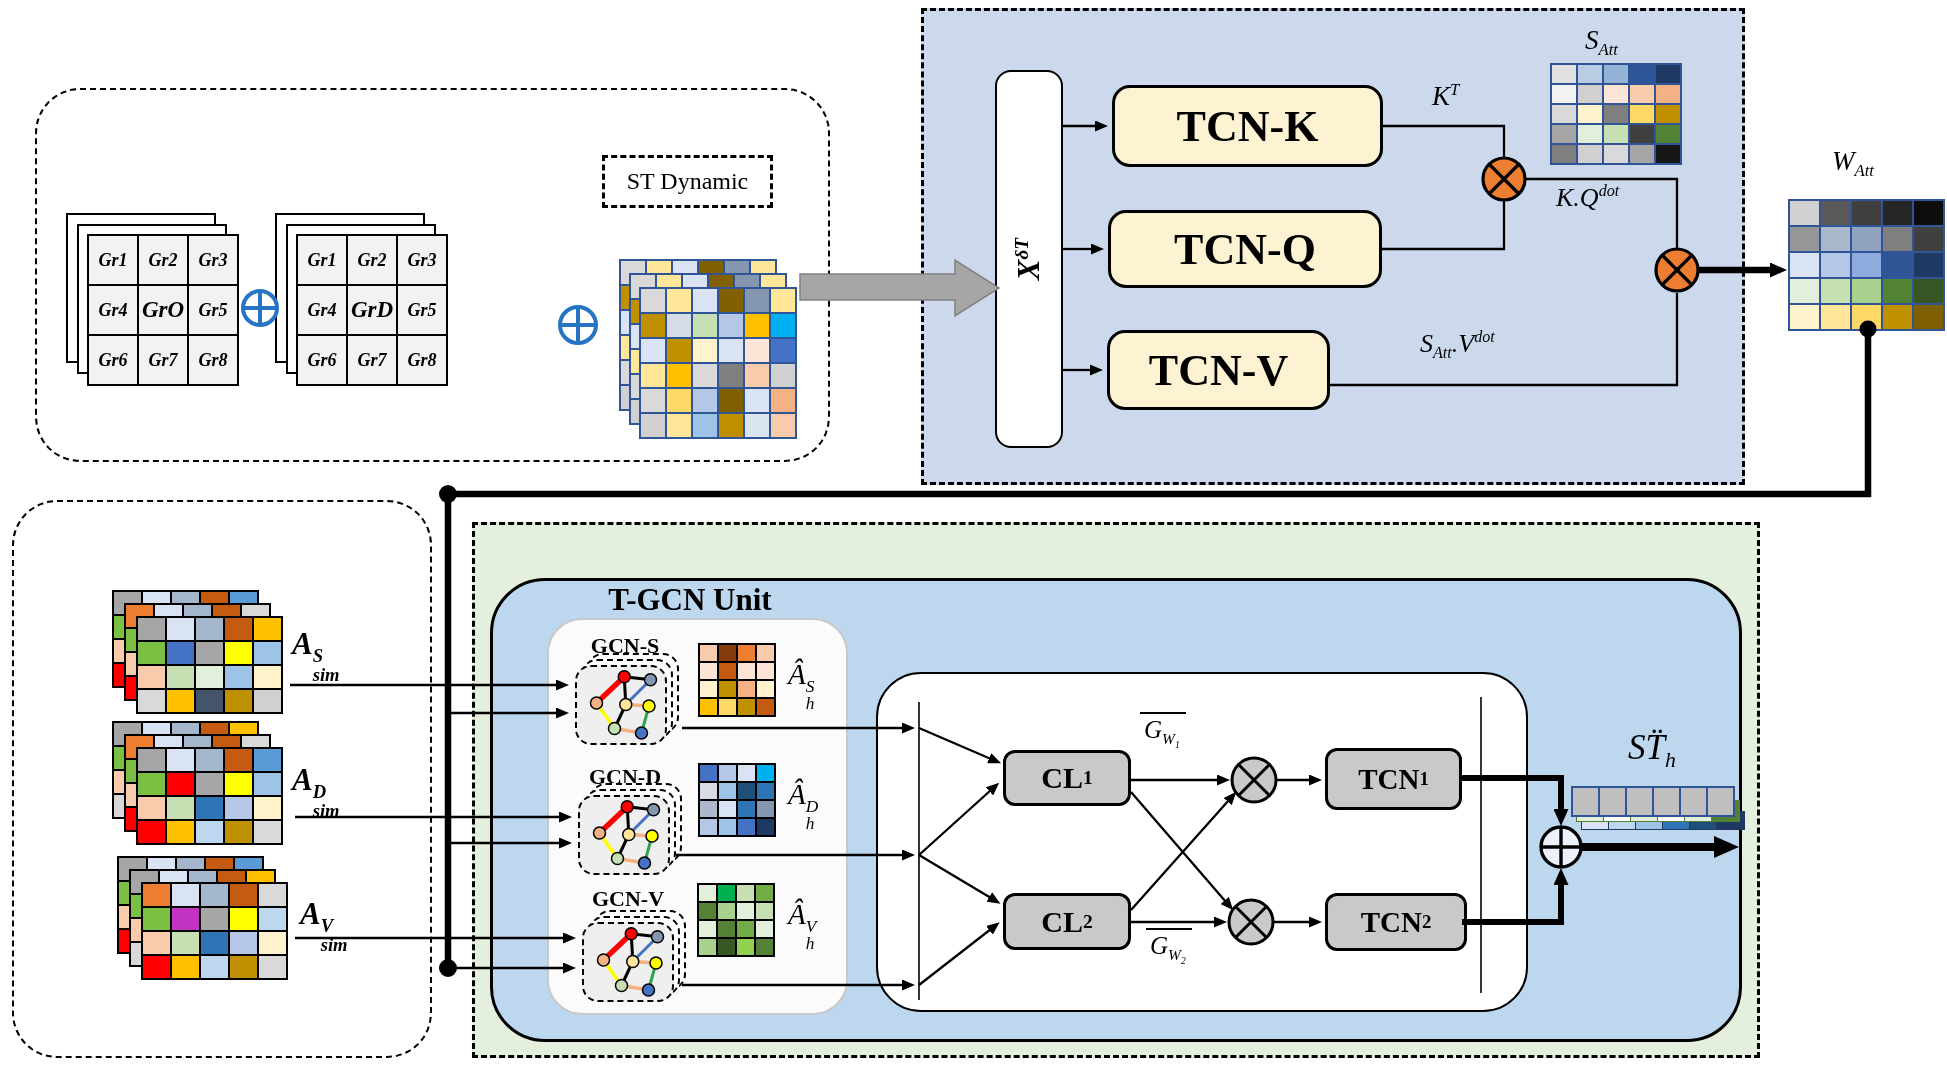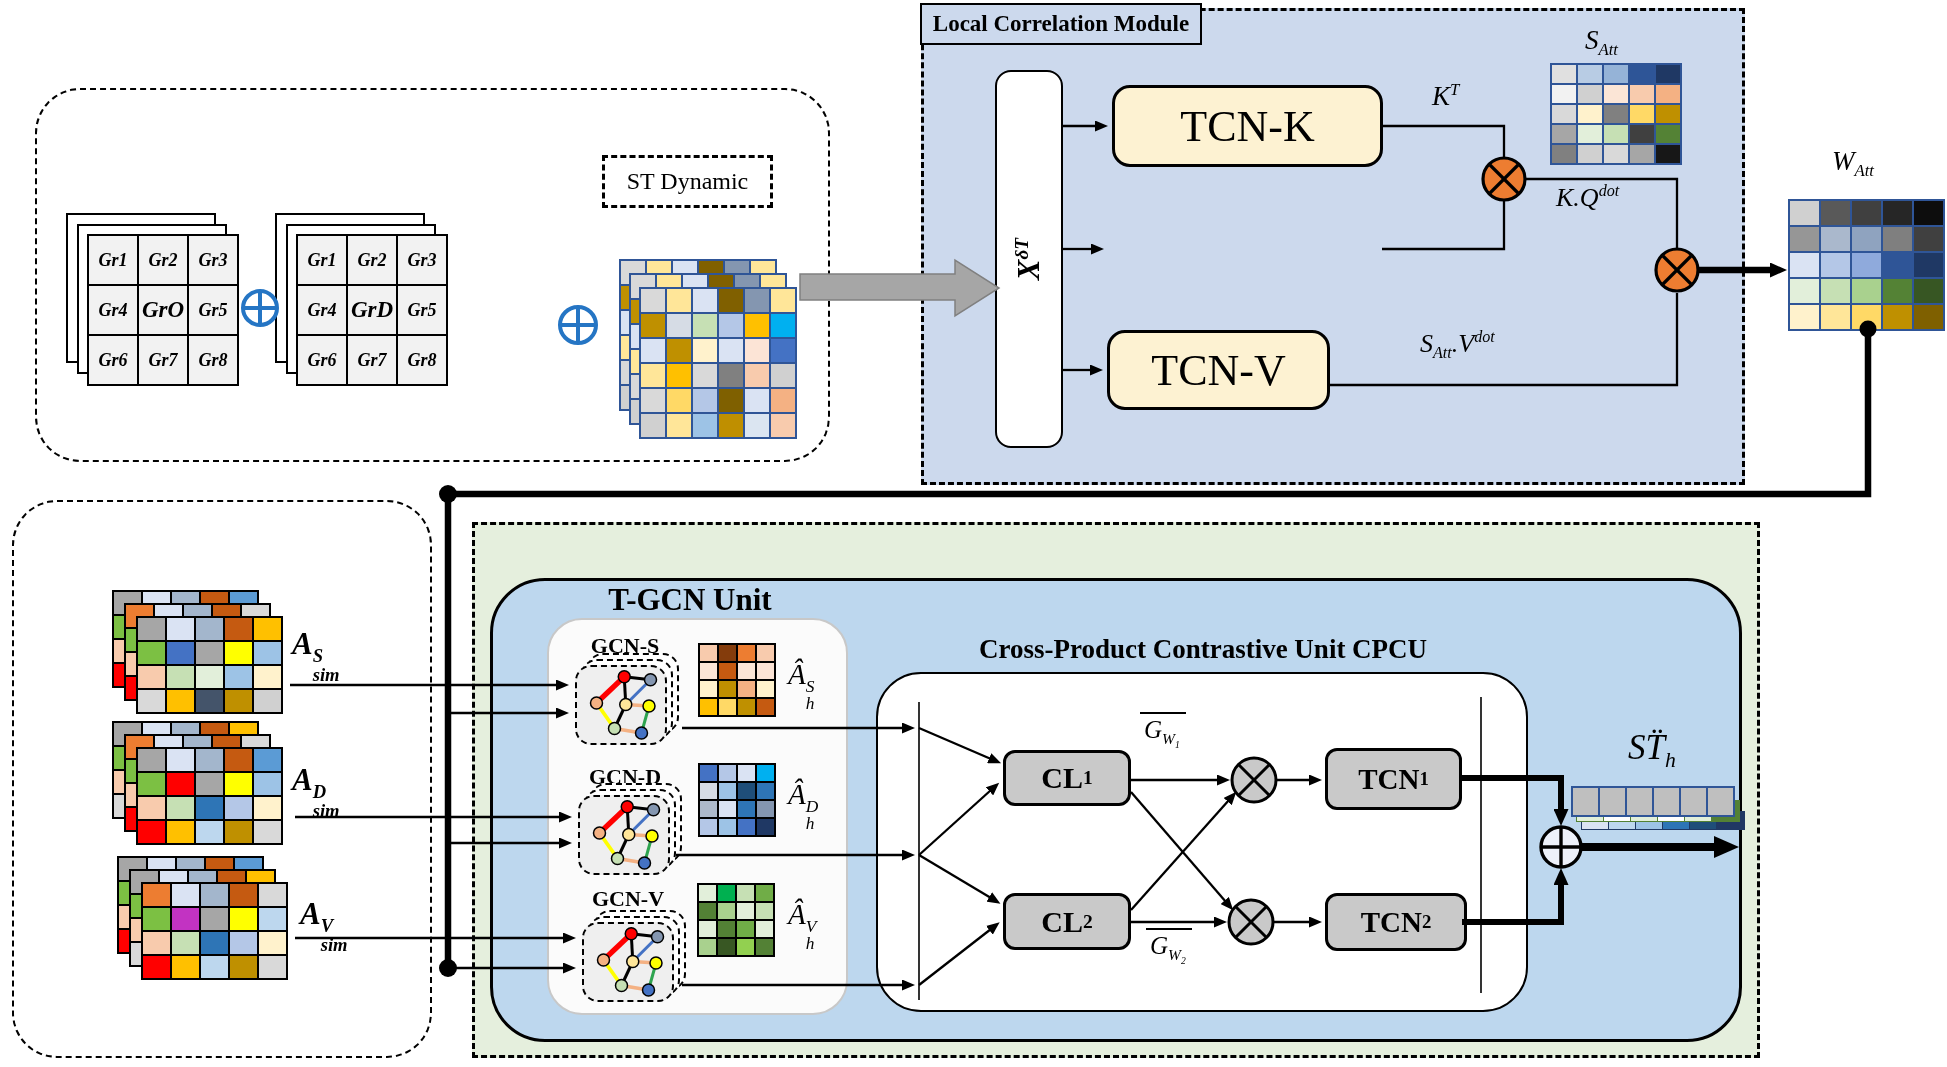--- a/index.html
+++ b/index.html
@@ -37,21 +37,21 @@
   .cmat{display:grid;z-index:2;}
   .cmat div{border:var(--bw,2px) solid var(--bc,#000);margin:calc(var(--bw,2px) * -0.5);}
   .lay{position:absolute;left:0;top:0;}
   .off1{transform:translate(-12px,-13px);} .off2{transform:translate(-24px,-26px);}
   .stoff1{transform:translate(-10px,-14px);} .stoff2{transform:translate(-20px,-28px);}
   
   .xbox{left:995px;top:70px;width:68px;height:378px;background:#fff;border:2.5px solid #000;border-radius:16px;box-sizing:border-box;
         display:flex;align-items:center;justify-content:center;z-index:2;}
   .xlab{transform:rotate(-90deg);white-space:nowrap;font-size:31px;font-weight:bold;font-style:italic;}
   .tcnbox{background:#fdf2d2;border:3px solid #000;border-radius:18px;box-sizing:border-box;
-          display:flex;align-items:center;justify-content:center;font-weight:normal;font-size:44px;z-index:2;}
+          display:flex;align-items:center;justify-content:center;font-weight:bold;font-size:44px;z-index:2;}
   .graybox{background:#c9c9c9;border:3px solid #000;border-radius:12px;box-sizing:border-box;
           display:flex;align-items:center;justify-content:center;font-weight:bold;z-index:3;}
   
   .gcn{position:absolute;z-index:3;}
   .gsheet{position:absolute;left:0;top:0;width:92px;height:80px;border:2.5px dashed #000;border-radius:16px;box-sizing:border-box;background:#fff;}
   .g1{transform:translate(6px,-6px);} .g2{transform:translate(12px,-12px);}
   .gbody{position:absolute;left:0;top:0;width:92px;height:80px;border:2.5px dashed #000;border-radius:16px;box-sizing:border-box;background:#efefef;}
   .gcn-label{position:absolute;width:120px;text-align:center;font-weight:bold;font-size:22px;z-index:3;}
   
   .ml{position:absolute;font-style:italic;z-index:4;white-space:nowrap;}
@@ -66,29 +66,25 @@
   .overlay{position:absolute;left:0;top:0;z-index:5;pointer-events:none;}
 </style>
 </head>
 <body>
 
 <div class="wrap">
 
   <div class="abs traffic-box"></div>
   <div class="abs semantic-box"></div>
   <div class="abs local-mod"></div>
-  <div class="abs local-title">
-    <span>Local Correlation Module</span>
-  </div>
   <div class="abs global-mod"></div>
   <div class="abs blue-cont"></div>
   <div class="abs tgcn-title">T-GCN Unit</div>
   <div class="abs gcn-cont"></div>
   <div class="abs cpcu-cont"></div>
-  <div class="abs cpcu-title">Cross-Product Contrastive Unit CPCU</div>
 
   <div class="abs dash-title st-title">
     <span>ST Dynamic</span>
   </div>
 
   <div class="stack" style="left:88px;top:235px;">
     <div class="sheet s2"></div>
     <div class="sheet s1"></div>
     <div class="tgrid">
         <div>Gr1</div>
@@ -233,20 +229,23 @@
         <div style="background: rgb(219, 229, 241);"></div>
         <div style="background: rgb(248, 203, 173);"></div>
       </div>
   </div>
 
   <div class="abs xbox">
     <span class="xlab"><span>X</span><sup style="font-size:62%;">δT</sup></span>
   </div>
   <div class="abs tcnbox" style="left:1112px;top:85px;width:271px;height:82px;">
     <span>TCN-K</span>
+  </div>
+  <div class="abs tcnbox" style="left:1108px;top:210px;width:274px;height:78px;">
+    <span>TCN-Q</span>
   </div>
   <div class="abs tcnbox" style="left:1107px;top:330px;width:223px;height:80px;">
     <span>TCN-V</span>
   </div>
 
   <div class="ml" style="left:1432px;top:80px;font-size:27px;">
     <span>K</span><sup>T</sup>
   </div>
   <div class="ml" style="left:1585px;top:25px;font-size:27px;">
     <span>S</span><sub>Att</sub>

